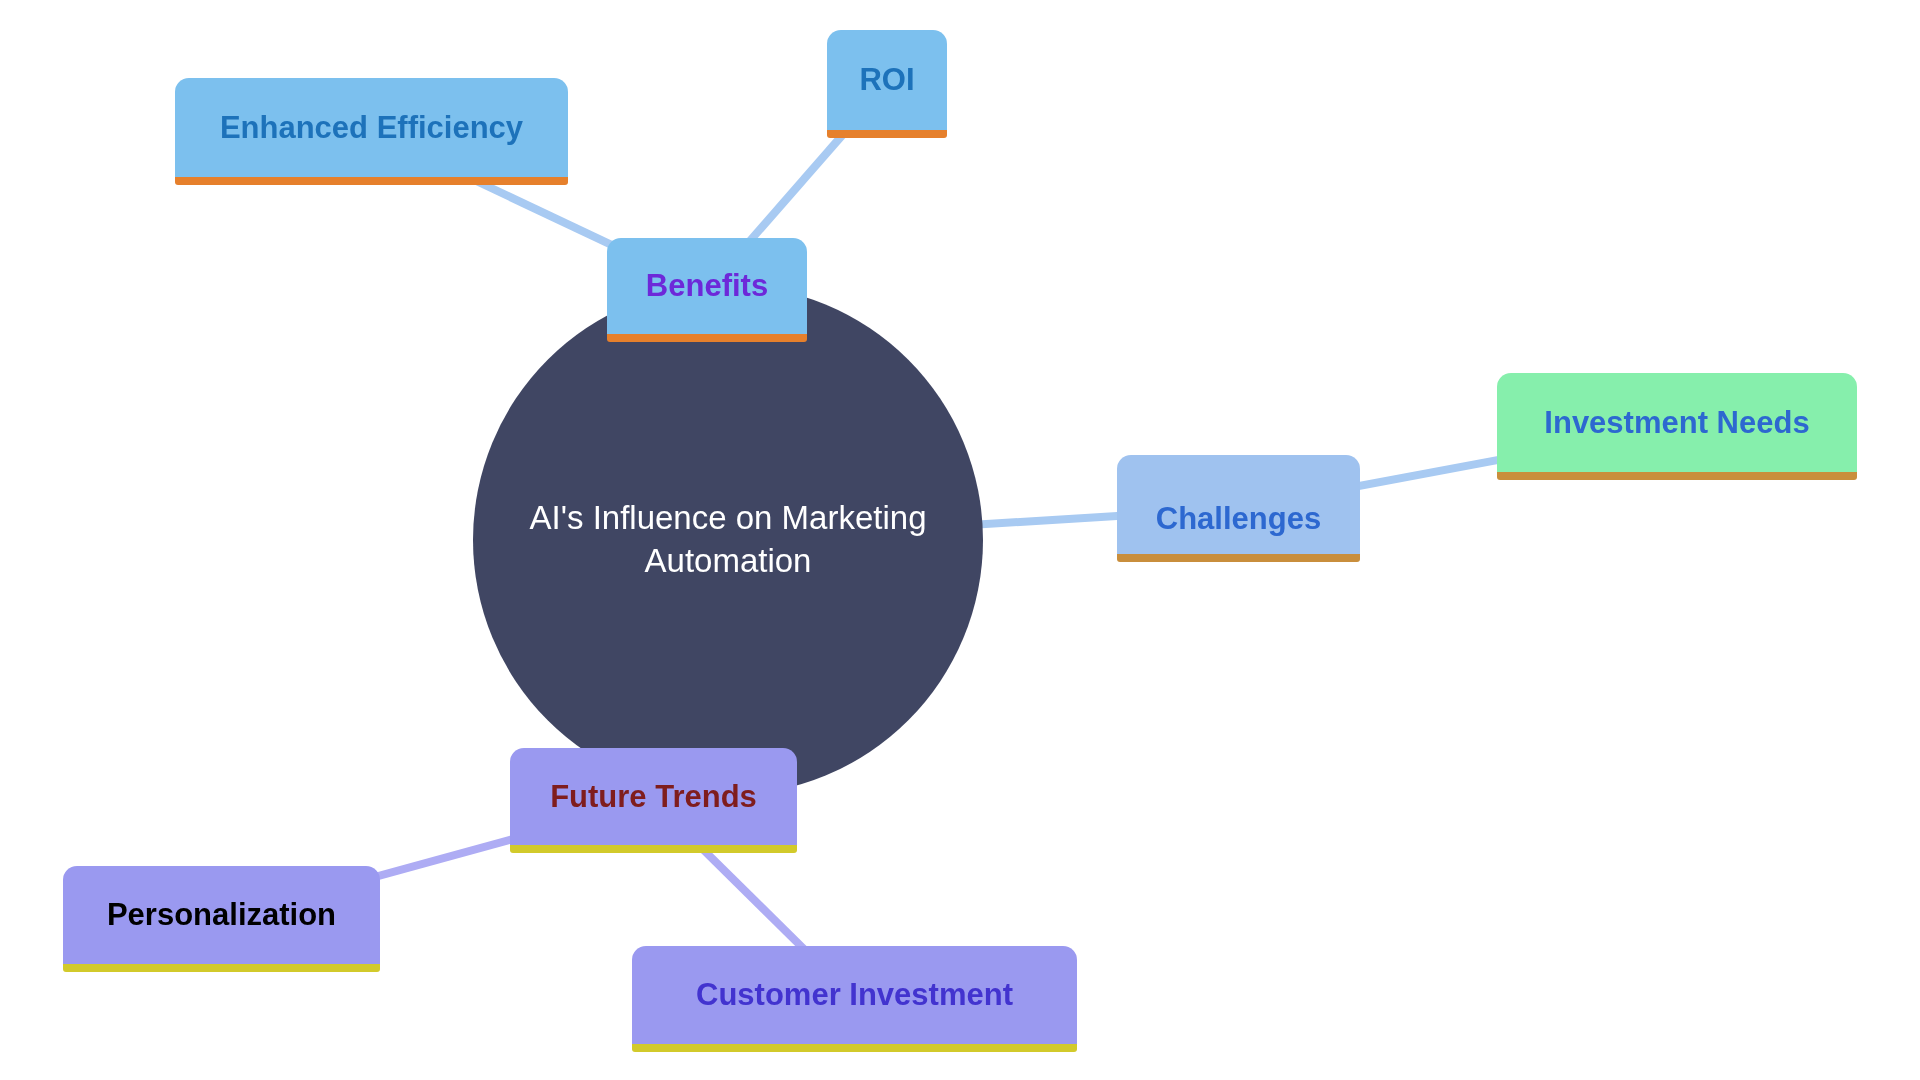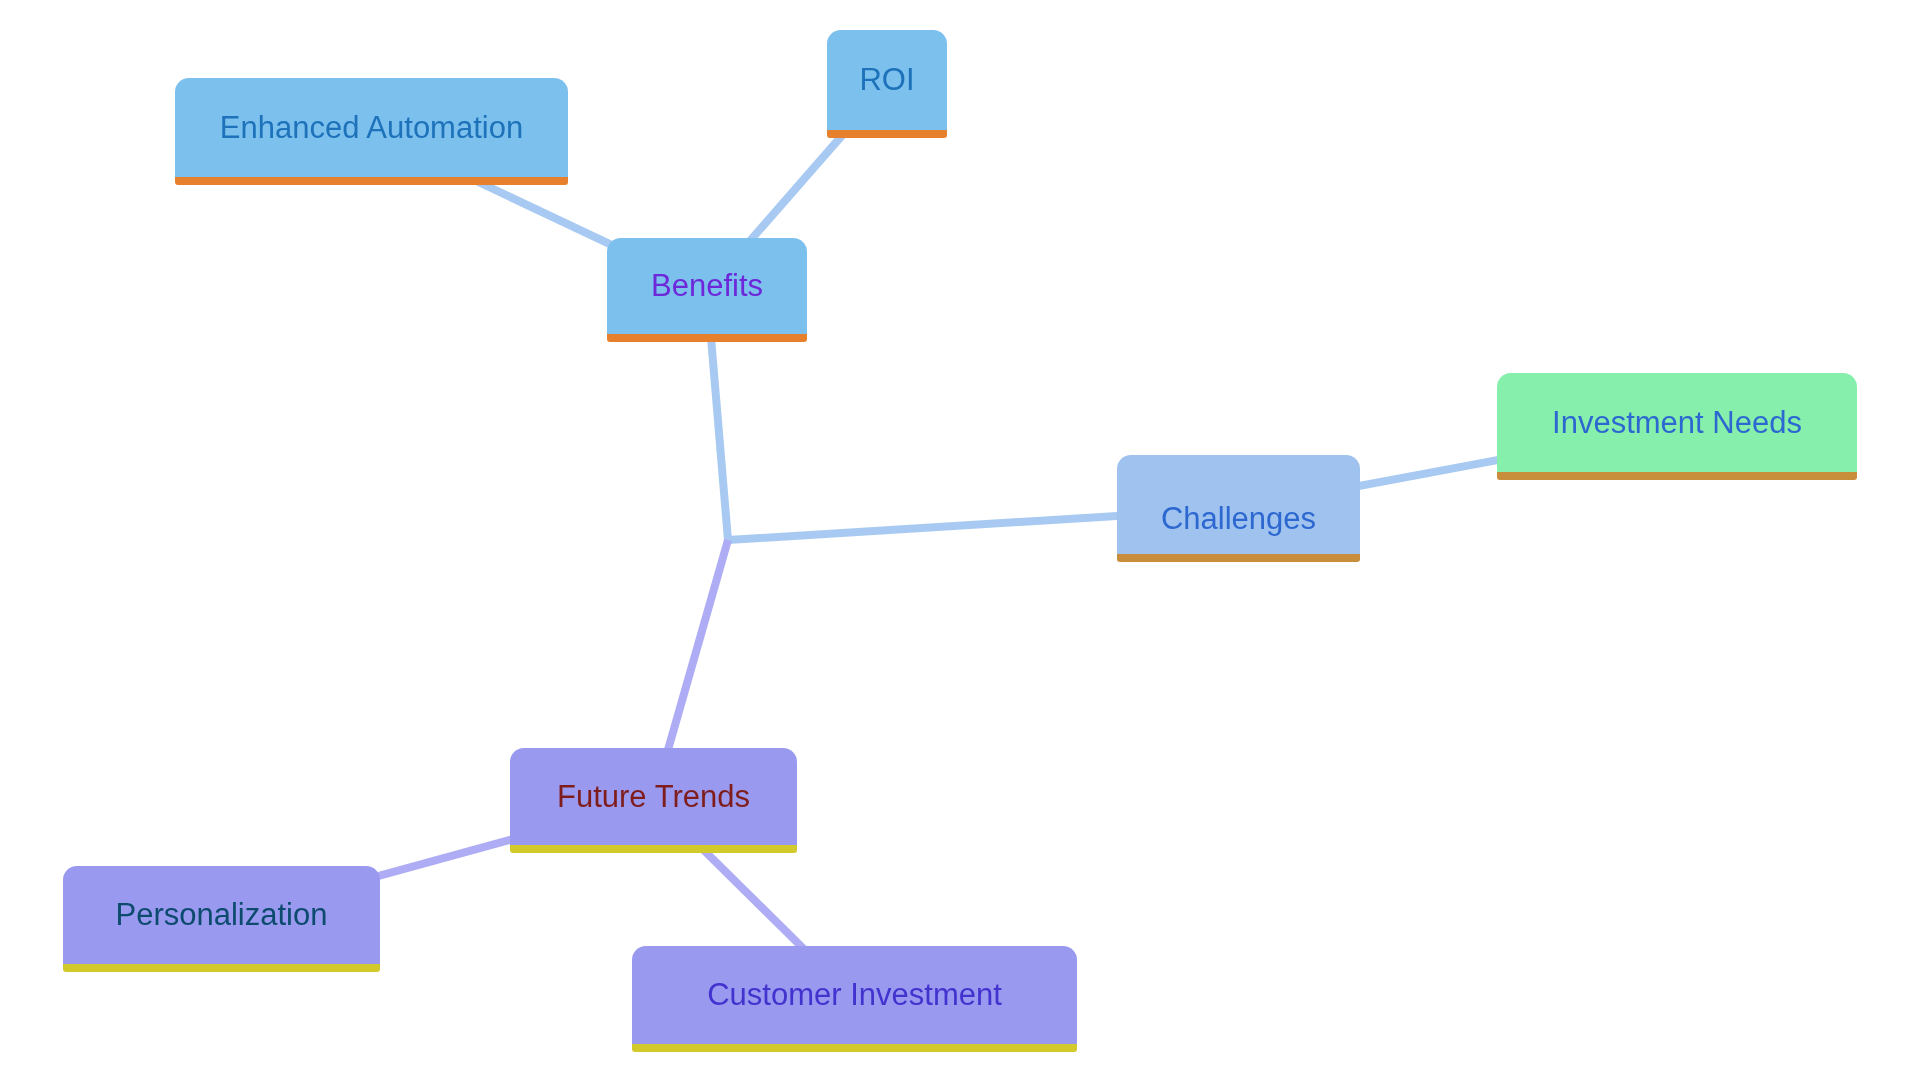--- a/index.html
+++ b/index.html
@@ -42,59 +42,62 @@
     z-index: 2;
     display: flex;
     align-items: center;
     justify-content: center;
     box-sizing: border-box;
     border-radius: 14px 14px 3px 3px;
     cursor: default;
   }
   .node-label {
     font-size: 31px;
-    font-weight: 400;
+    font-weight: 700;
     white-space: nowrap;
   }
 </style>
 </head>
 <body>
 
 <div id="canvas" class="canvas" style="width: 1920px; height: 1080px; background: rgb(255, 255, 255);">
   <svg id="edge-layer" width="1920" height="1080">
       <line x1="728" y1="540" x2="707" y2="290" stroke="#a8caf2" stroke-width="8"></line>
       <line x1="707" y1="290" x2="887" y2="84" stroke="#a8caf2" stroke-width="8"></line>
       <line x1="707" y1="290" x2="371.5" y2="131.5" stroke="#a8caf2" stroke-width="8"></line>
       <line x1="728" y1="540" x2="1238.5" y2="508.5" stroke="#a8caf2" stroke-width="8"></line>
       <line x1="1238.5" y1="508.5" x2="1677" y2="426.5" stroke="#a8caf2" stroke-width="8"></line>
       <line x1="728" y1="540" x2="653.5" y2="800.5" stroke="#aeacf4" stroke-width="8"></line>
       <line x1="653.5" y1="800.5" x2="221.5" y2="919" stroke="#aeacf4" stroke-width="8"></line>
       <line x1="653.5" y1="800.5" x2="854.5" y2="999" stroke="#aeacf4" stroke-width="8"></line>
     </svg>
 
+  <div id="center-node" class="center-node" style="left: 473px; top: 285px; width: 510px; height: 510px; background: rgb(64, 70, 99); color: rgb(255, 255, 255);">
+    <span class="center-label">AI's Influence on Marketing Automation</span>
+  </div>
 
   <div id="nodes">
       <div class="node" style="left: 607px; top: 238px; width: 200px; height: 104px; background: rgb(124, 192, 238); border-bottom: 8px solid rgb(230, 128, 44);">
         <span class="node-label" style="color: #6d28d9;">Benefits</span>
       </div>
       <div class="node" style="left: 827px; top: 30px; width: 120px; height: 108px; background: rgb(124, 192, 238); border-bottom: 8px solid rgb(230, 128, 44);">
         <span class="node-label" style="color: rgb(29, 114, 186);">ROI</span>
       </div>
       <div class="node" style="left: 175px; top: 78px; width: 393px; height: 107px; background: rgb(124, 192, 238); border-bottom: 8px solid rgb(230, 128, 44);">
-        <span class="node-label" style="color: rgb(29, 114, 186);">Enhanced Automation</span>
+        <span class="node-label" style="color: rgb(29, 114, 186);">Enhanced Efficiency</span>
       </div>
       <div class="node" style="left: 1117px; top: 455px; width: 243px; height: 107px; background: rgb(159, 194, 239); border-bottom: 8px solid rgb(201, 142, 60);">
         <span class="node-label" style="color: rgb(45, 104, 208); margin-top: 28px;">Challenges</span>
       </div>
       <div class="node" style="left: 1497px; top: 373px; width: 360px; height: 107px; background: #86efac; border-bottom: 8px solid rgb(201, 142, 60);">
         <span class="node-label" style="color: rgb(45, 104, 208);">Investment Needs</span>
       </div>
       <div class="node" style="left: 510px; top: 748px; width: 287px; height: 105px; background: rgb(154, 153, 240); border-bottom: 8px solid rgb(210, 202, 43);">
         <span class="node-label" style="color: #7f1d1d;">Future Trends</span>
       </div>
       <div class="node" style="left: 63px; top: 866px; width: 317px; height: 106px; background: rgb(154, 153, 240); border-bottom: 8px solid rgb(210, 202, 43);">
-        <span class="node-label" style="color: #0c4a6e; text-align: right;">Personalization</span>
+        <span class="node-label" style="color: #000000; text-align: right;">Personalization</span>
       </div>
       <div class="node" style="left: 632px; top: 946px; width: 445px; height: 106px; background: rgb(154, 153, 240); border-bottom: 8px solid rgb(210, 202, 43);">
         <span class="node-label" style="color: rgb(66, 51, 207);">Customer Investment</span>
       </div>
     </div>
 </div>
 
 </body></html>

